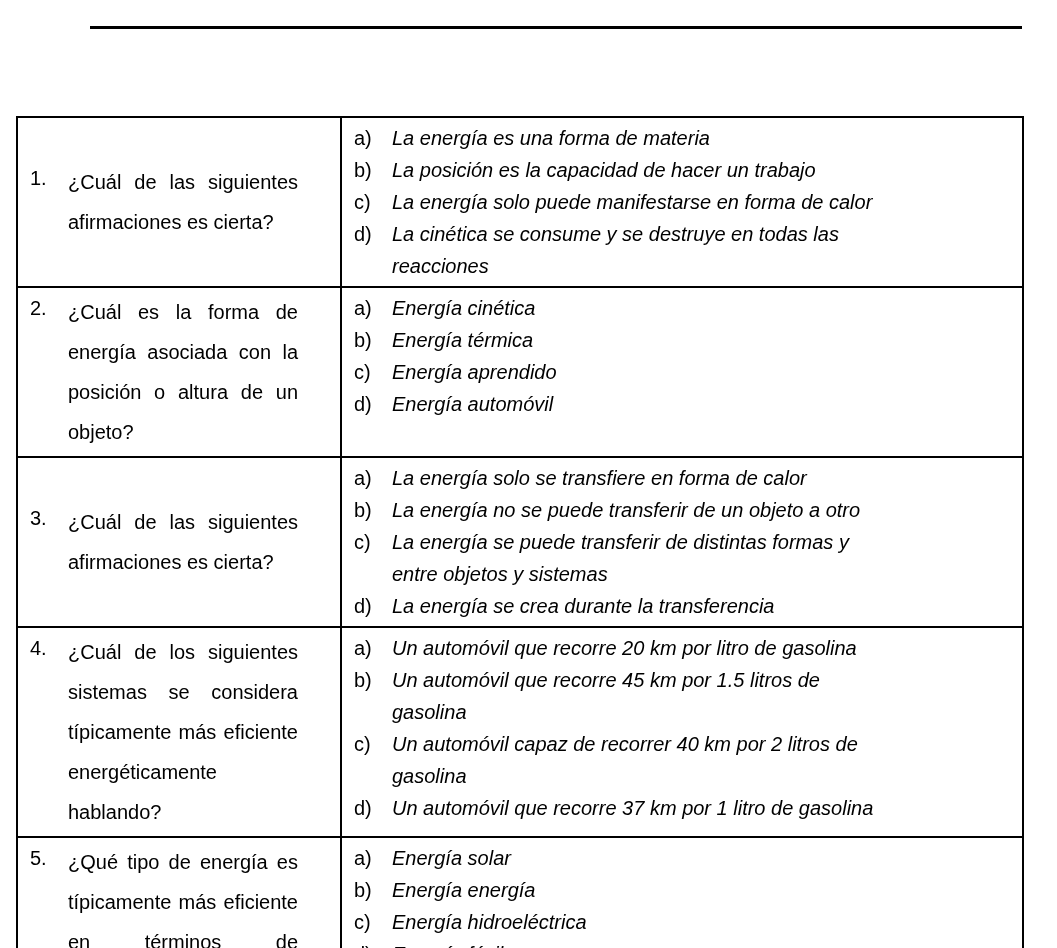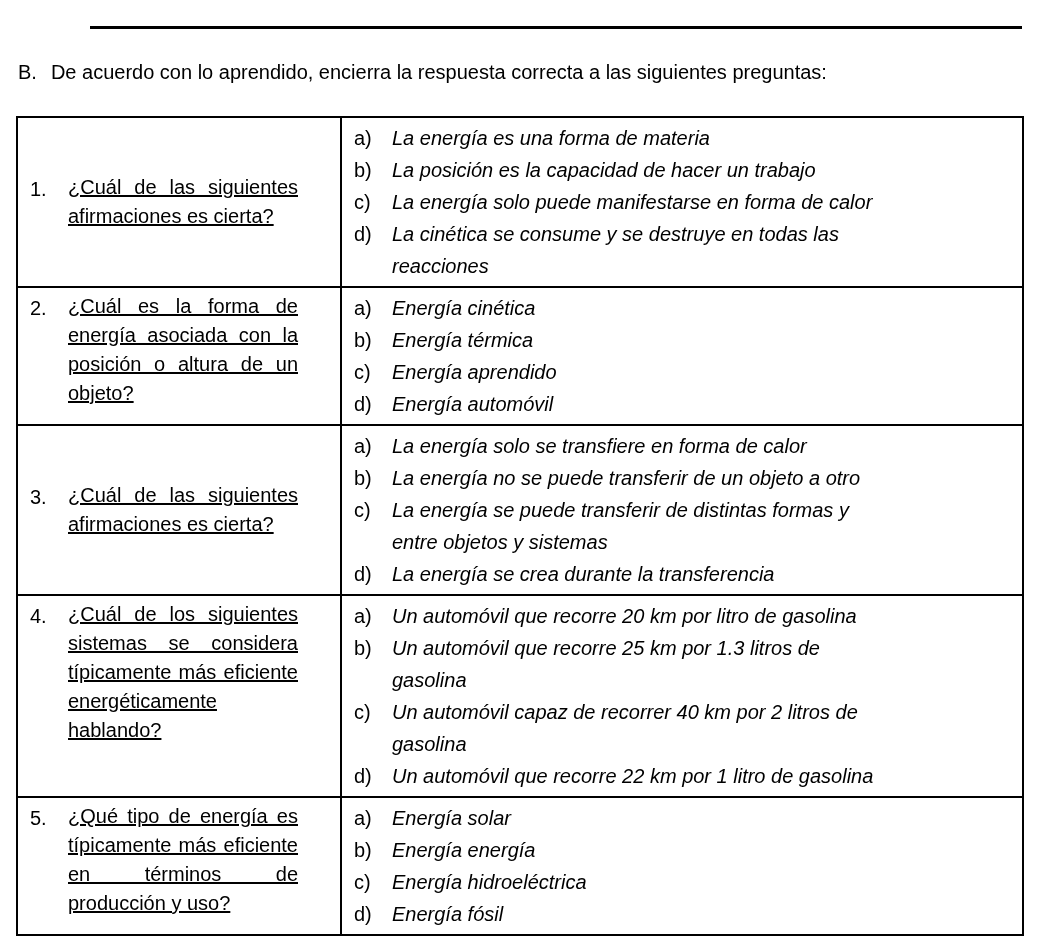--- a/index.html
+++ b/index.html
@@ -49,43 +49,39 @@
     padding: 4px 10px 4px 12px;
   }
   td.qcell { width: 324px; }
   tr.valign-middle td.qcell { vertical-align: middle; }
 
   .q { display: flex; }
   .qnum { flex: 0 0 38px; line-height: 32px; }
   .qtext {
     width: 230px;
     text-align: justify;
-    line-height: 29px;
-    text-decoration: underline;
+    line-height: 40px;
   }
 
   .option { display: flex; }
   .opt-label { flex: 0 0 38px; line-height: 32px; }
   .opt-text {
     flex: 1 1 auto;
     line-height: 32px;
     white-space: pre-wrap;
     font-style: italic;
   }
 </style>
 </head>
 <body>
 
 <div class="page">
 
   <div class="top-rule"></div>
 
-  <p class="intro">
-    <span class="label">B.</span><span>De acuerdo con lo aprendido, encierra la respuesta correcta a las siguientes preguntas:</span>
-  </p>
 
   <table class="quiz">
 
     <tbody>
         <tr class="valign-middle">
       <td class="qcell">
         <div class="q">
           <span class="qnum">1.</span>
           <div class="qtext">¿Cuál de las siguientes afirmaciones es cierta?</div>
         </div>
@@ -173,31 +169,31 @@
           <div class="qtext">¿Cuál de los siguientes sistemas se considera típicamente más eficiente energéticamente hablando?</div>
         </div>
       </td>
       <td class="acell">
         <div class="option">
           <span class="opt-label">a)</span>
           <div class="opt-text">Un automóvil que recorre 20 km por litro de gasolina</div>
         </div>
         <div class="option">
           <span class="opt-label">b)</span>
-          <div class="opt-text">Un automóvil que recorre 25 km por 1.3 litros de
+          <div class="opt-text">Un automóvil que recorre 45 km por 1.5 litros de
 gasolina</div>
         </div>
         <div class="option">
           <span class="opt-label">c)</span>
           <div class="opt-text">Un automóvil capaz de recorrer 40 km por 2 litros de
 gasolina</div>
         </div>
         <div class="option">
           <span class="opt-label">d)</span>
-          <div class="opt-text">Un automóvil que recorre 22 km por 1 litro de gasolina</div>
+          <div class="opt-text">Un automóvil que recorre 37 km por 1 litro de gasolina</div>
         </div>
       </td>
     </tr>
 
     <tr>
       <td class="qcell">
         <div class="q">
           <span class="qnum">5.</span>
           <div class="qtext">¿Qué tipo de energía es típicamente más eficiente en términos de producción y uso?</div>
         </div>

